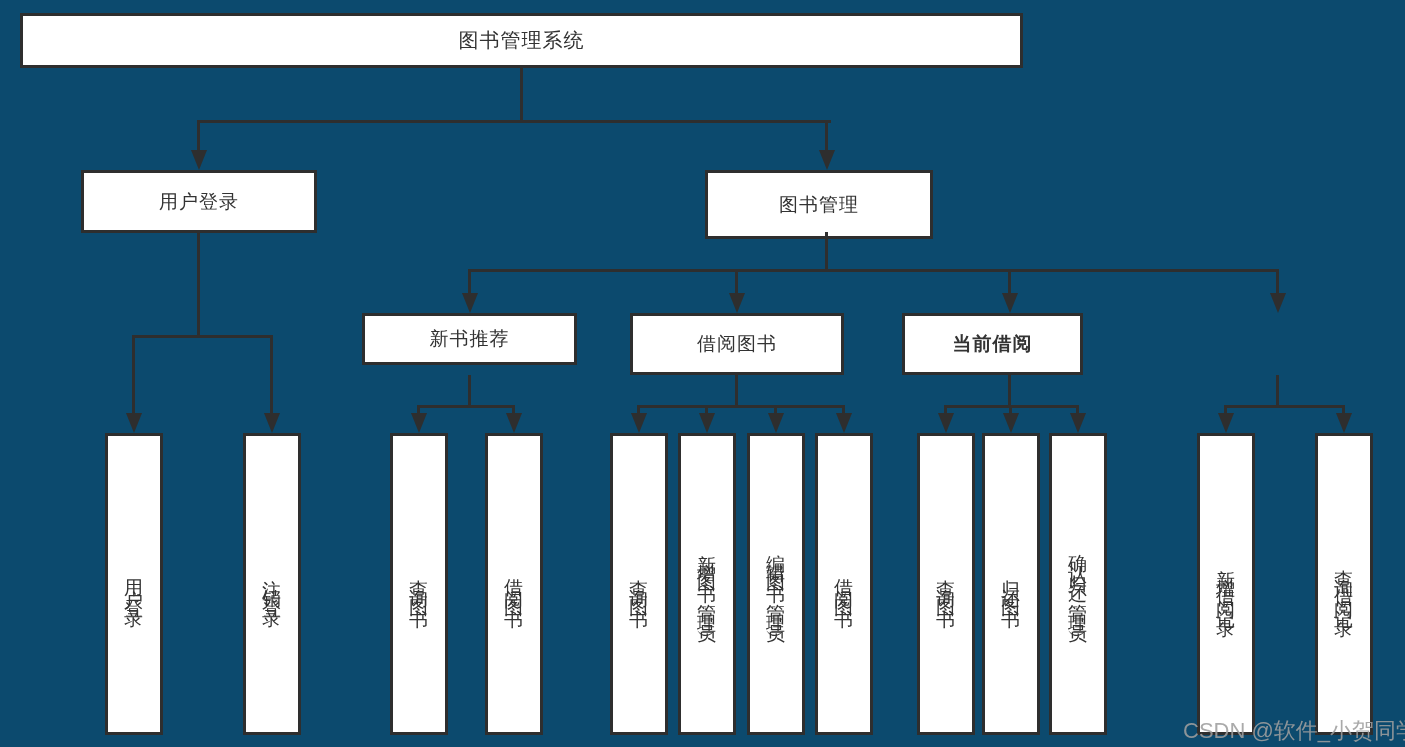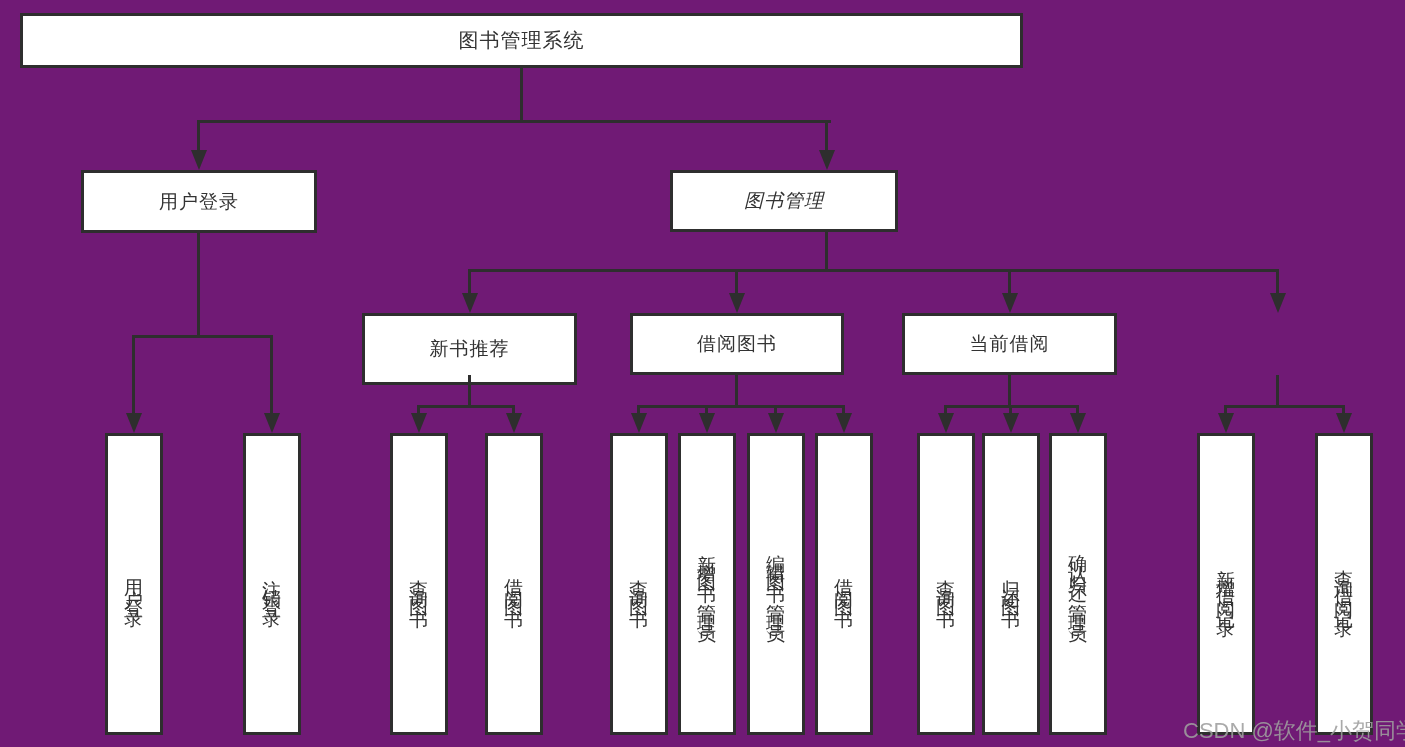--- a/index.html
+++ b/index.html
@@ -2,21 +2,21 @@
 <html><head>
 <meta charset="utf-8">
 <style>
   :root{
     --line:#2e2e2e;
     --text:#333333;
   }
   *{box-sizing:border-box;margin:0;padding:0;}
   html,body{width:1405px;height:747px;background:#ffffff;overflow:hidden;
     font-family:"Liberation Sans","DejaVu Sans",sans-serif;}
-  .canvas{position:relative;width:1405px;height:747px;background:#701a75;}
+  .canvas{position:relative;width:1405px;height:747px;background:#0c4a6e;}
 
   
   .box{position:absolute;border:3px solid var(--line);background:#fff;
     display:flex;align-items:center;justify-content:center;
     color:var(--text);font-size:19px;letter-spacing:1px;}
   .box--root{font-size:20px;}
   .vbox{position:absolute;border:3px solid var(--line);background:#fff;
     display:flex;align-items:center;justify-content:center;color:var(--text);}
   .vbox span{writing-mode:vertical-rl;text-orientation:mixed;
     font-size:19px;letter-spacing:10px;line-height:1;}
@@ -36,31 +36,31 @@
 
 <div class="canvas">
 
   <div class="box box--root" style="left:20px;top:13px;width:1003px;height:55px;">
     <span>图书管理系统</span>
   </div>
 
   <div class="box" style="left:81px;top:170px;width:236px;height:63px;">
     <span>用户登录</span>
   </div>
-  <div class="box" style="left:670px;top:170px;width:228px;height:62px;font-style:italic;">
+  <div class="box" style="left:705px;top:170px;width:228px;height:69px;">
     <span>图书管理</span>
   </div>
 
-  <div class="box" style="left:362px;top:313px;width:215px;height:72px;">
+  <div class="box" style="left:362px;top:313px;width:215px;height:52px;">
     <span>新书推荐</span>
   </div>
   <div class="box" style="left:630px;top:313px;width:214px;height:62px;">
     <span>借阅图书</span>
   </div>
-  <div class="box" style="left:902px;top:313px;width:215px;height:62px;">
+  <div class="box" style="left:902px;top:313px;width:181px;height:62px;font-weight:bold;">
     <span>当前借阅</span>
   </div>
 
   <div class="vbox" style="left:105px;top:433px;width:58px;height:302px;">
     <span>用户登录</span>
   </div>
   <div class="vbox" style="left:243px;top:433px;width:58px;height:302px;">
     <span>注销登录</span>
   </div>
 

